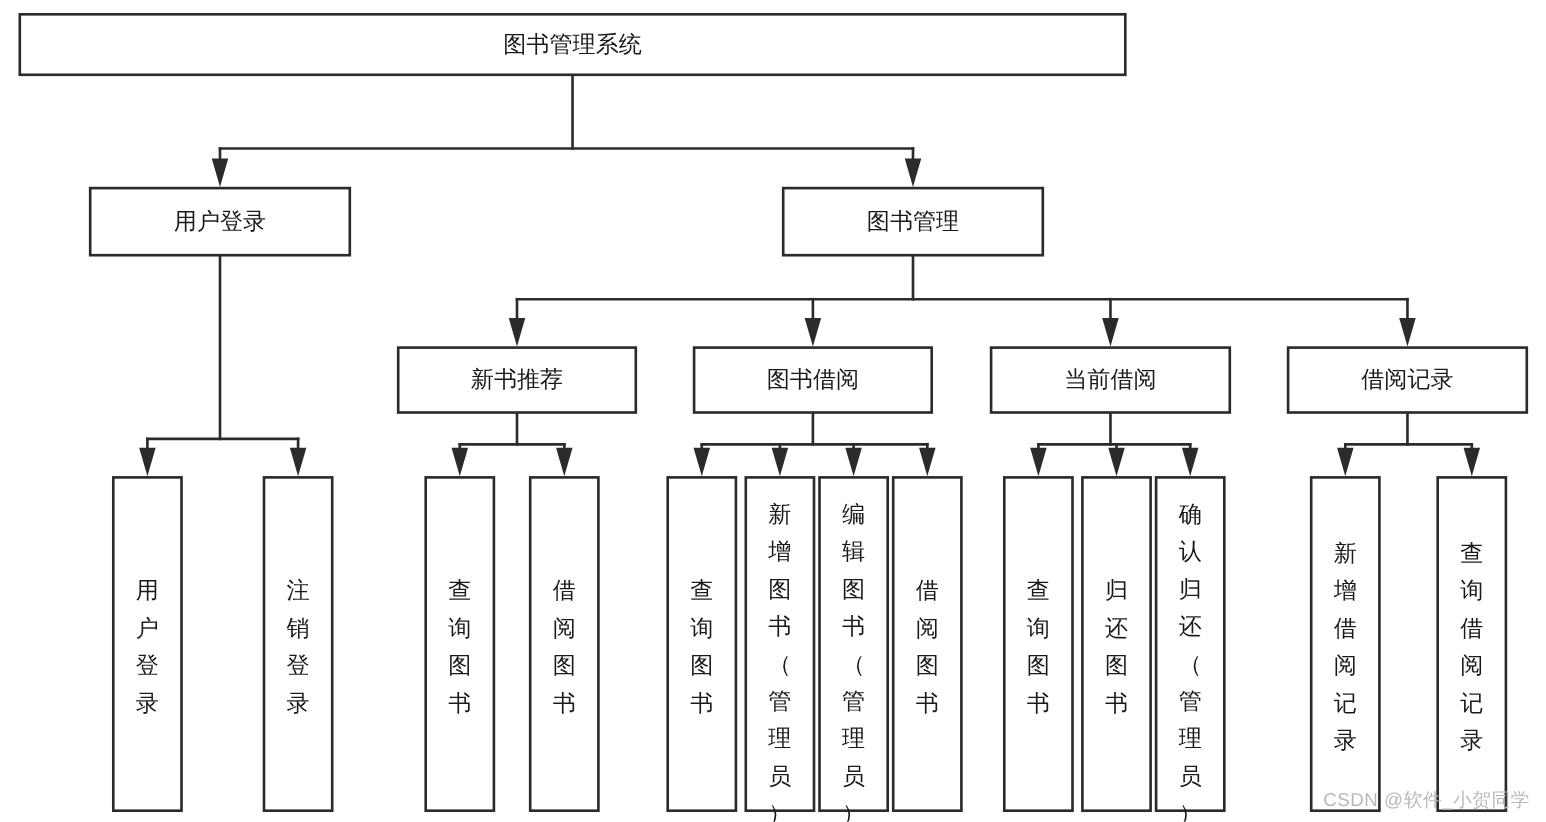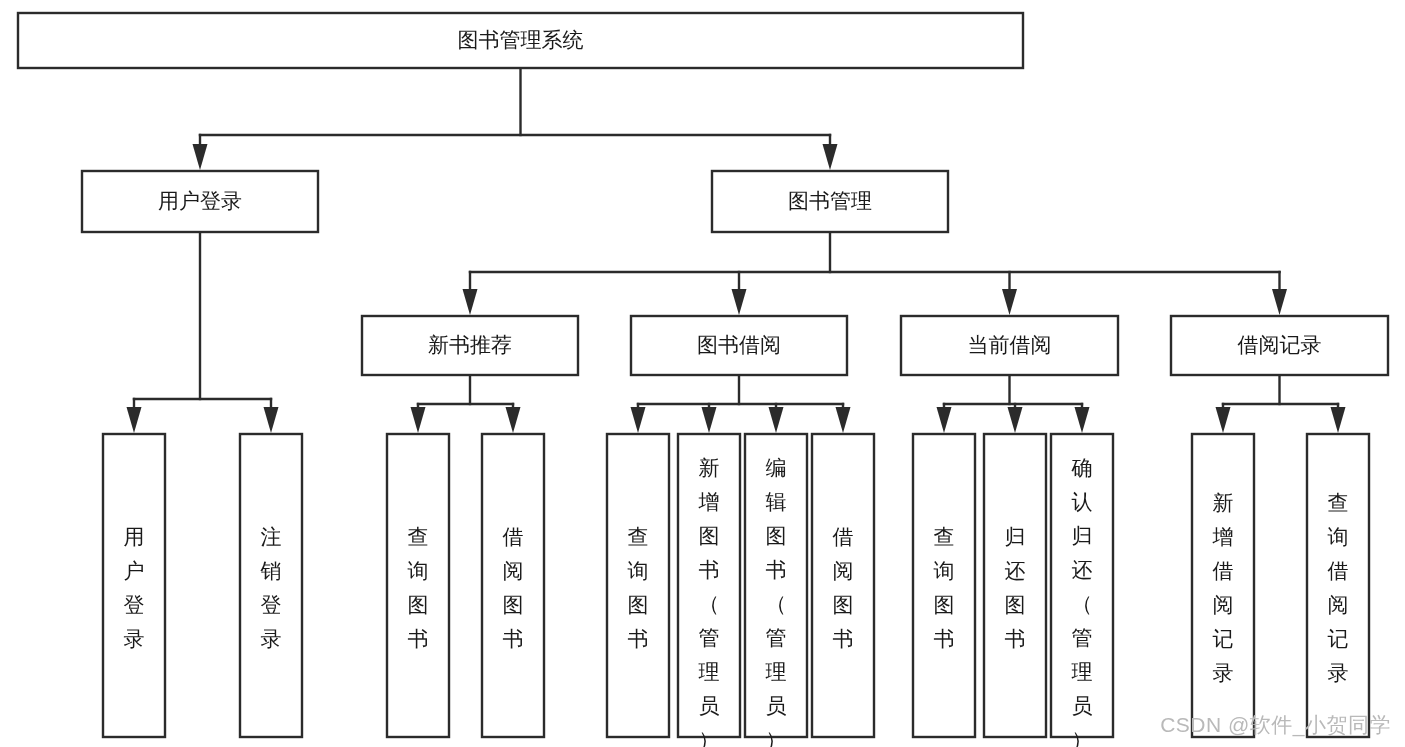--- a/index.html
+++ b/index.html
@@ -53,21 +53,21 @@
     font-family: "Liberation Sans", "DejaVu Sans", sans-serif;
     font-size: 21px;
     fill: #1a1a1a;
     text-anchor: middle;
   }
   .watermark {
     position: absolute;
     right: 14px;
     bottom: 8px;
     font-family: "Liberation Sans", "DejaVu Sans", sans-serif;
-    font-size: 21px;
+    font-size: 17px;
     color: #b9b9b9;
     letter-spacing: 0.5px;
     white-space: nowrap;
     pointer-events: none;
   }
 </style>
 </head>
 <body>
 
 <div id="diagram-root">

